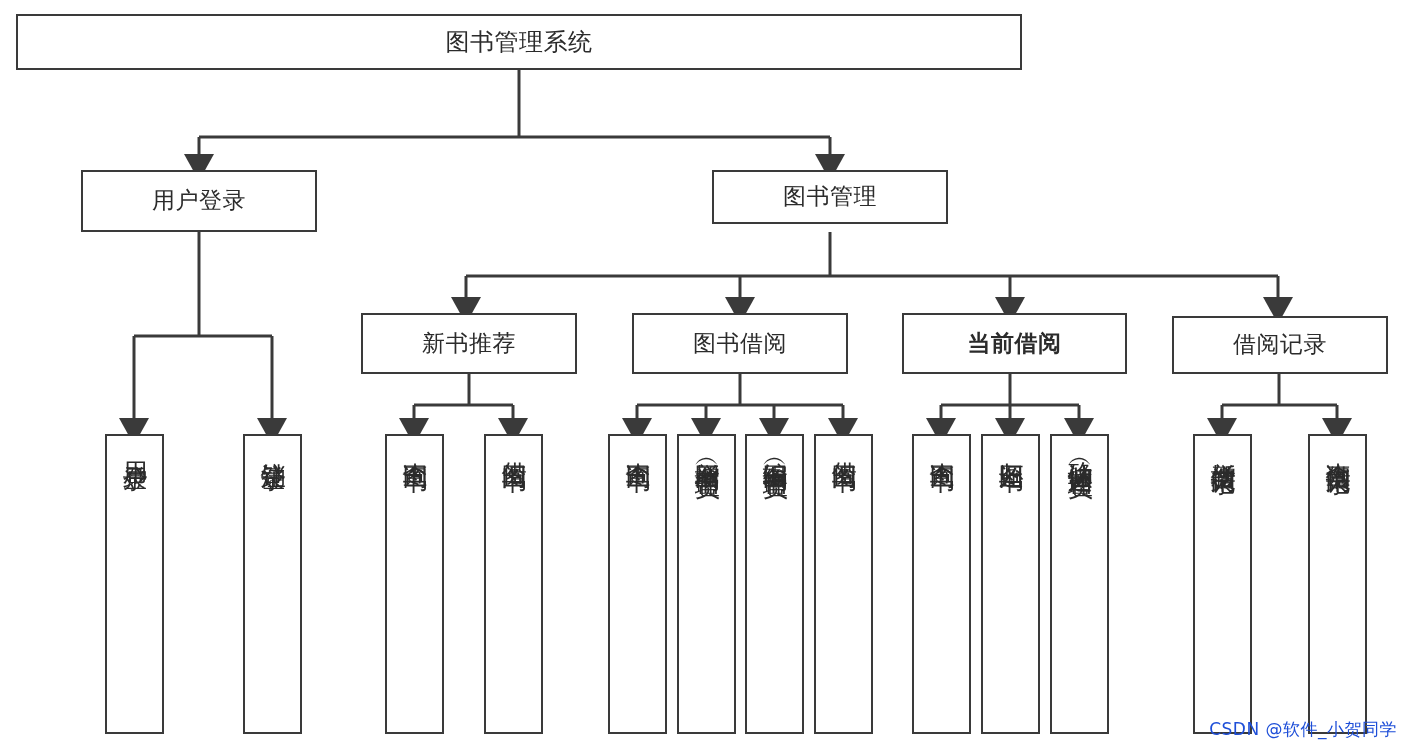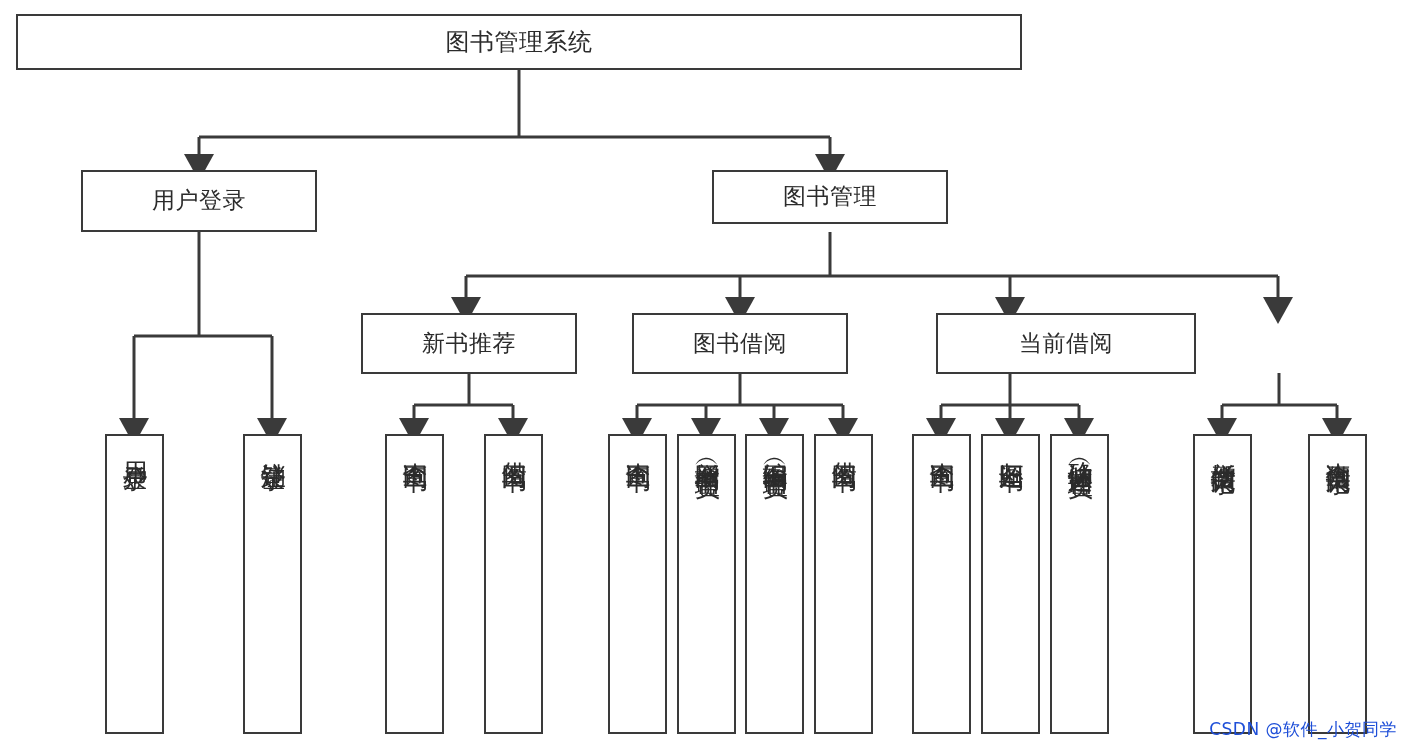--- a/index.html
+++ b/index.html
@@ -121,22 +121,25 @@
   <div class="node h-node" style="left:712px;top:170px;width:236px;height:54px;">
     <span class="lbl">图书管理</span>
   </div>
 
   <div class="node h-node" style="left:632px;top:313px;width:216px;height:61px;">
     <span class="lbl">图书借阅</span>
   </div>
   <div class="node h-node" style="left:361px;top:313px;width:216px;height:61px;">
     <span class="lbl">新书推荐</span>
   </div>
-  <div class="node h-node" style="left:936px;top:313px;width:260px;height:61px;">
+  <div class="node h-node" style="left:902px;top:313px;width:225px;height:61px;font-weight:bold;">
     <span class="lbl">当前借阅</span>
+  </div>
+  <div class="node h-node" style="left:1172px;top:316px;width:216px;height:58px;">
+    <span class="lbl">借阅记录</span>
   </div>
 
   <div class="node leaf" style="left:105px;top:434px;width:59px;height:300px;">
     <span class="lbl">用户登录</span>
   </div>
   <div class="node leaf" style="left:243px;top:434px;width:59px;height:300px;">
     <span class="lbl">注销登录</span>
   </div>
 
   <div class="node leaf" style="left:385px;top:434px;width:59px;height:300px;">

